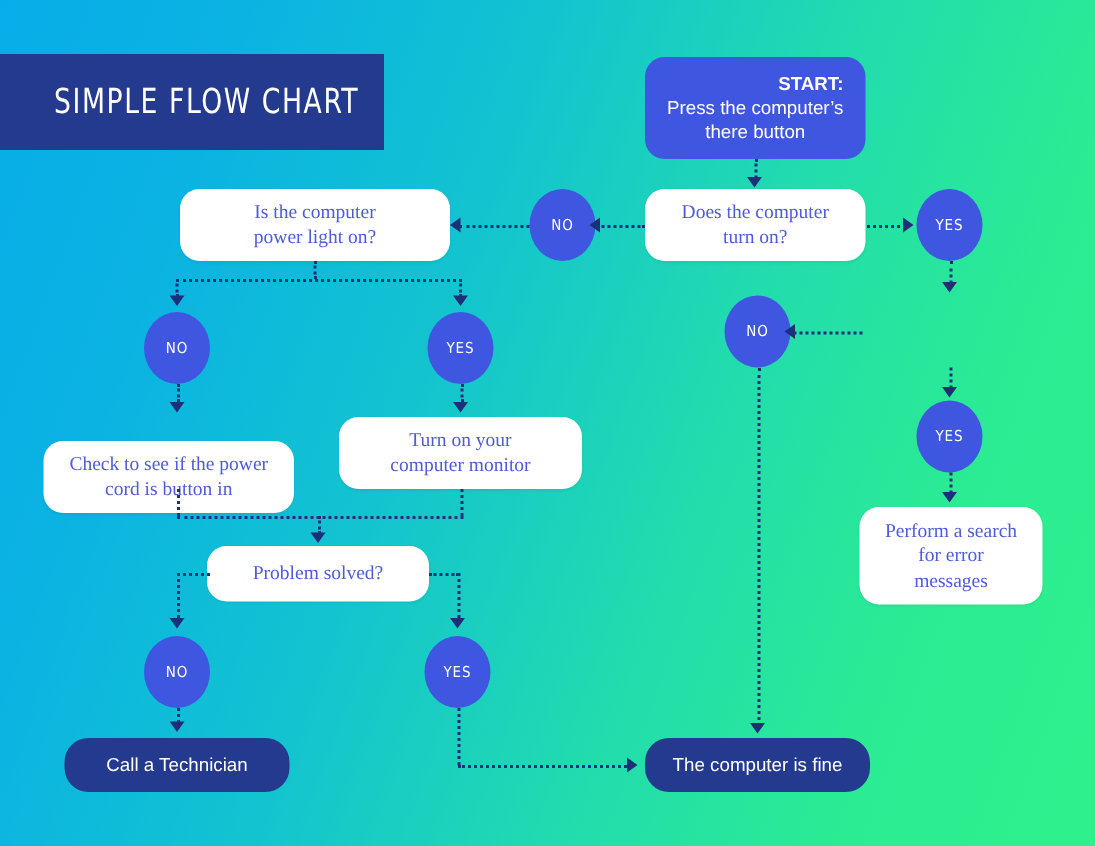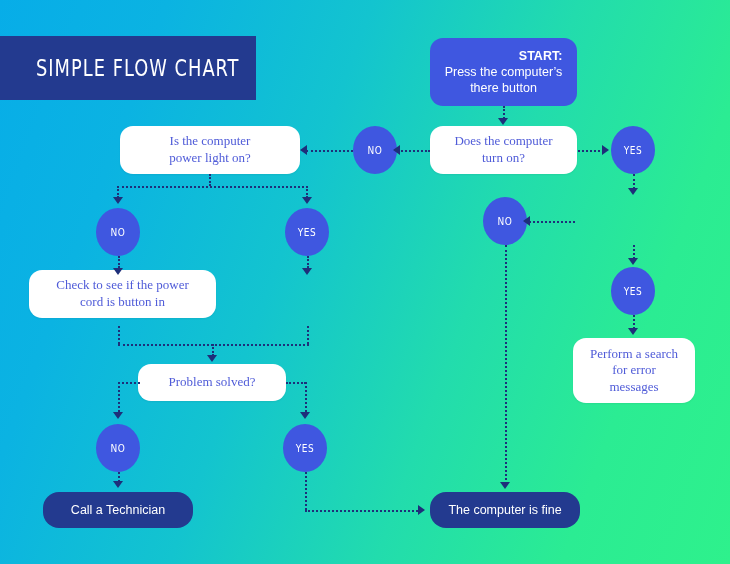--- a/index.html
+++ b/index.html
@@ -157,27 +157,33 @@
   </div>
 
   <div class="node node-white" style="left:120px; top:126px; width:180px; height:48px;">
     <div>
       <span>Is the computer</span><br>
       <span>power light on?</span>
     </div>
   </div>
 
 
-  <div class="node node-white" style="left:29px; top:270px; width:187px; height:48px;">
+  <div class="node node-white" style="left:29px; top:294px; width:167px; height:48px;">
     <div>
       <span>Check to see if the power</span><br>
       <span>cord is button in</span>
     </div>
   </div>
 
+  <div class="node node-white" style="left:226px; top:278px; width:162px; height:48px;">
+    <div>
+      <span>Turn on your</span><br>
+      <span>computer monitor</span>
+    </div>
+  </div>
 
   <div class="node node-white" style="left:573px; top:338px; width:122px; height:65px;justify-content:center;">
     <div>
       <span>Perform a search</span><br>
       <span>for error</span><br>
       <span>messages</span>
     </div>
   </div>
 
   <div class="node node-white" style="left:138px; top:364px; width:148px; height:37px;">

